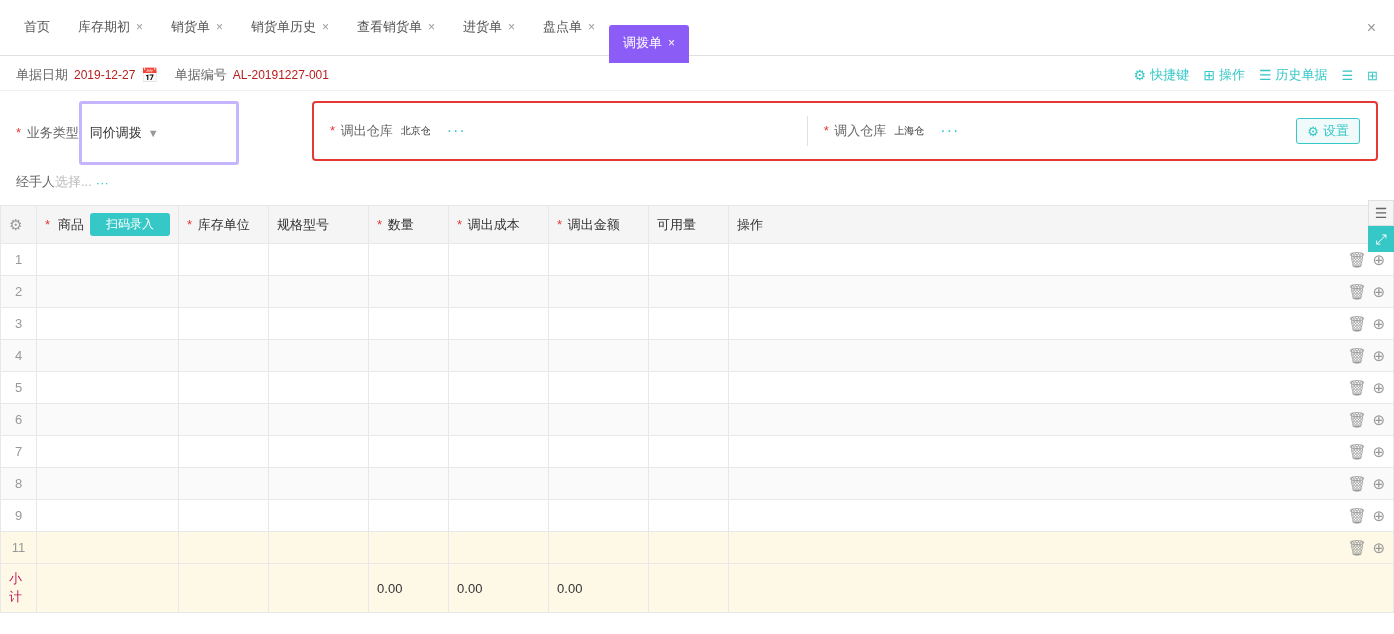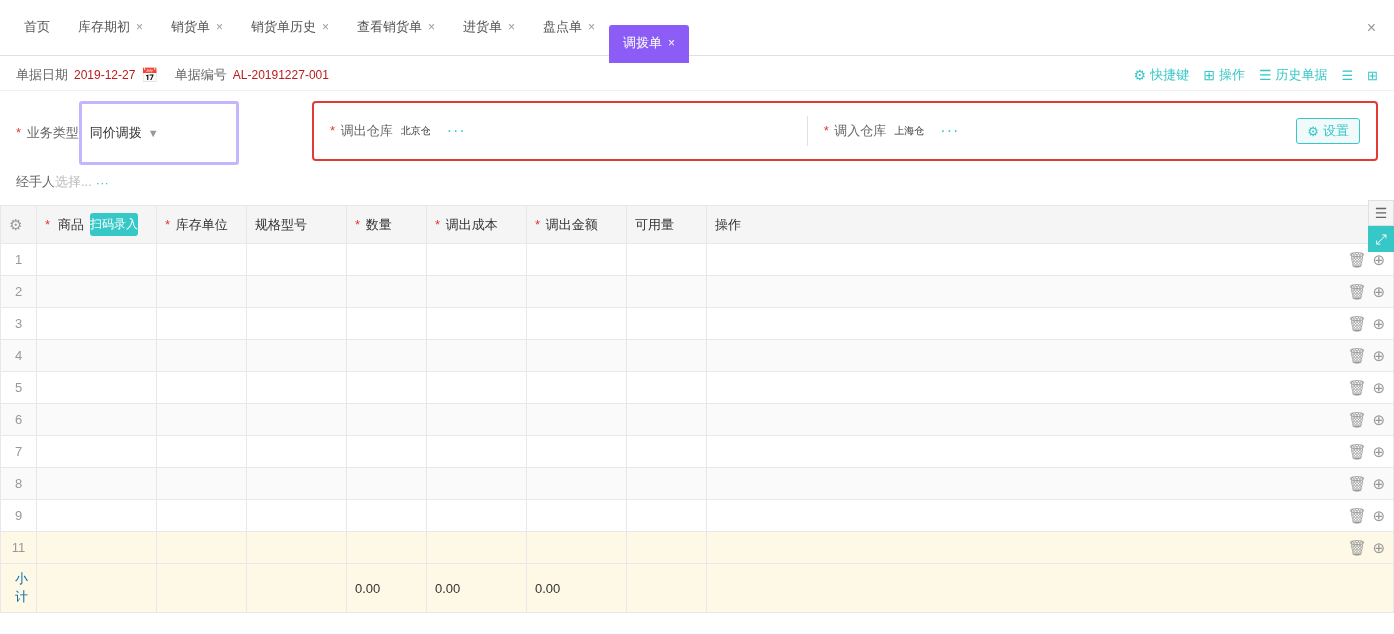--- a/index.html
+++ b/index.html
@@ -172,21 +172,21 @@
     tbody tr:nth-child(even) td { background: #fafafa; }
     .row-num { color: #999; text-align: center; }
     .subtotal-row td { background: #fef9e7 !important; font-weight: normal; margin-left: 36px; }
 
     
     .scan-btn {
       background: #36c7c7;
       color: #fff;
       border: none;
       border-radius: 3px;
-      padding: 3px 0;
+      padding: 3px 16px;
       font-size: 12px;
       cursor: pointer;
       white-space: nowrap;
     }
 
     
     .table-actions {
       display: flex; align-items: center; gap: 6px;
       justify-content: flex-end;
     }
@@ -557,21 +557,21 @@
             <td></td>
             <td></td>
             <td>
               <div class="table-actions">
     <span class="action-icon">🗑</span>
     <span class="action-icon">⊕</span>
   </div>
             </td>
           </tr>
           <tr class="subtotal-row">
-            <td colspan="1" style="text-align: right; color: #0369a1;">小计</td>
+            <td colspan="1" style="text-align: left; color: #be185d;">小计</td>
             <td></td>
             <td></td>
             <td></td>
             <td>0.00</td>
             <td>0.00</td>
             <td>0.00</td>
             <td></td>
             <td></td>
           </tr>
         </tbody>

